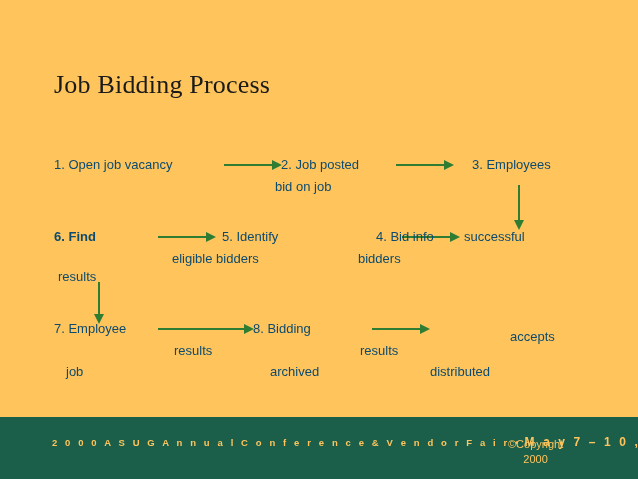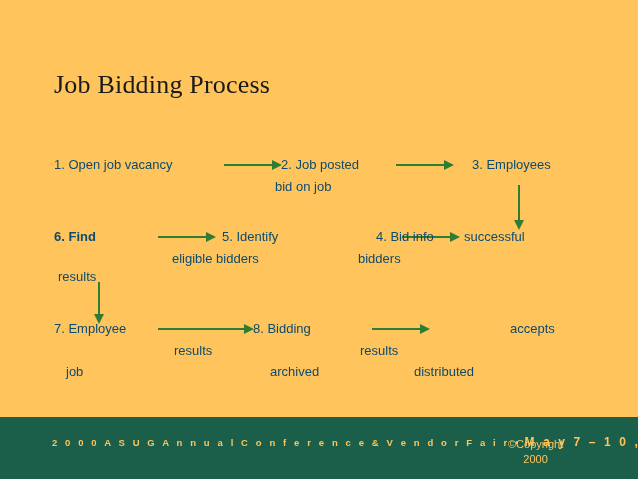--- a/index.html
+++ b/index.html
@@ -178,22 +178,22 @@
       <span class="head"></span>
   </div>
   <div class="txt" style="left:253px; top:320px;">8. Bidding</div>
   <div class="txt" style="left:174px; top:342px;">results</div>
   <div class="txt" style="left:270px; top:363px;">archived</div>
   <div class="arrow-h" style="left:372px; top:324px; width:58px;">
     <span class="shaft"></span>
       <span class="head"></span>
   </div>
   <div class="txt" style="left:360px; top:342px;">results</div>
-  <div class="txt" style="left:414px; top:363px;">distributed</div>
-  <div class="txt" style="left:510px; top:320px;">accepts</div>
+  <div class="txt" style="left:430px; top:363px;">distributed</div>
+  <div class="txt" style="left:510px; top:328px;">accepts</div>
 
   <div class="footer">
     <div class="footer-text">
       <span>2 0 0 0   A S U G   A n n u a l   C o n f e r e n c e   &amp;   V e n d o r   F a i r</span>
       <span class="bullet">•</span>
       <span class="dates">M a y   7 – 1 0 ,   2 0 0 0</span>
     </div>
     <div class="copyright">
       <span>©Copyright</span>
       <span class="line2">2000</span>

